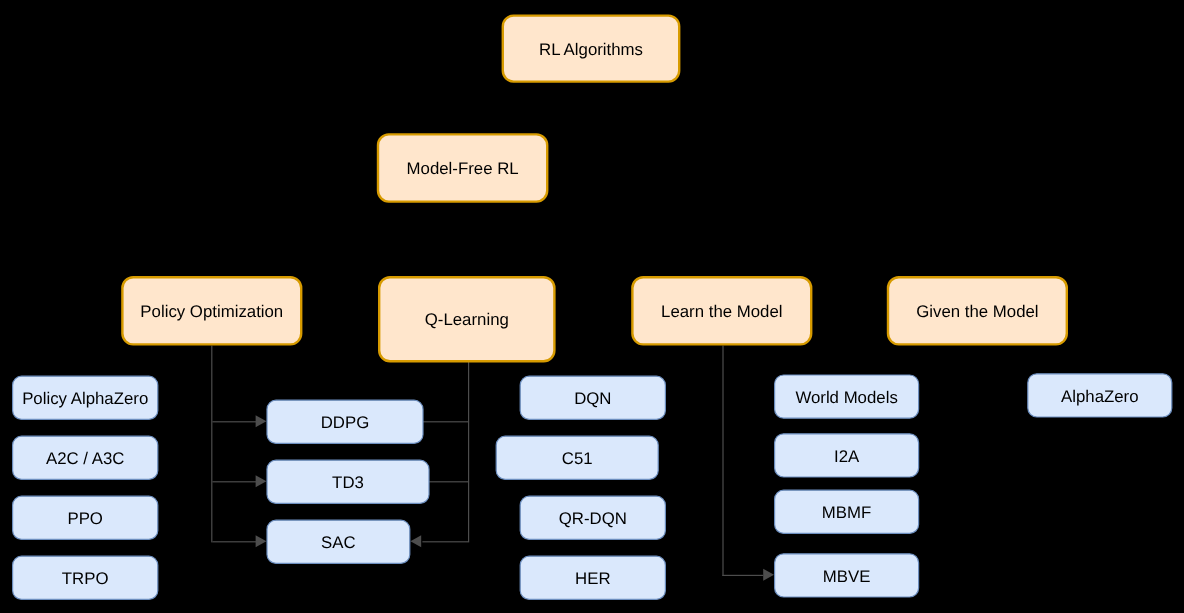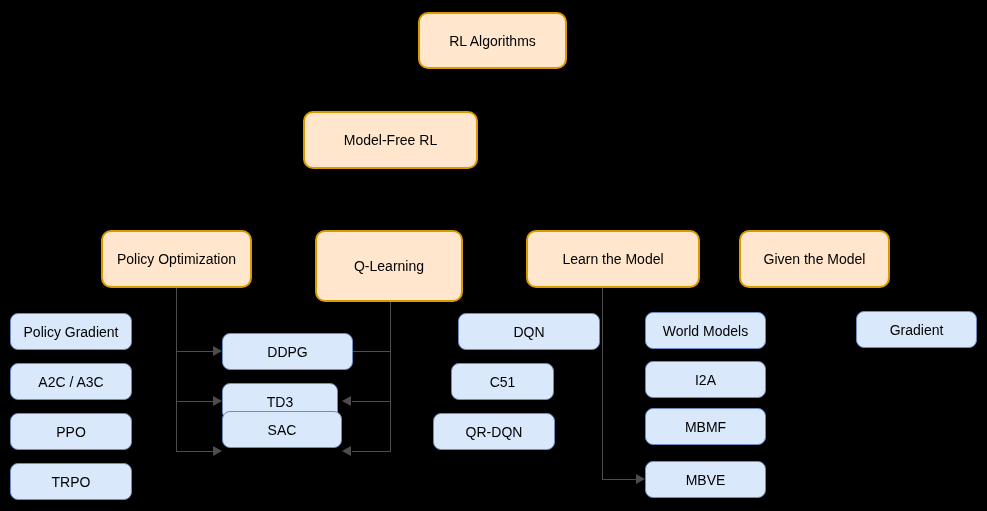--- a/index.html
+++ b/index.html
@@ -48,84 +48,87 @@
   <div class="arrow-left" style="left:342px;top:446px"></div>
 
   <div class="vline" style="left:602px;top:288px;height:192px"></div>
   <div class="hline" style="left:602px;top:479px;width:34px"></div>
   <div class="arrow-right" style="left:636px;top:474px"></div>
 
   <div class="node orange" style="left:418px;top:12px;width:149px;height:57px">
     <span>RL Algorithms</span>
   </div>
 
-  <div class="node orange" style="left:303px;top:111px;width:175px;height:58px">
+  <div class="node orange" style="left:314px;top:111px;width:143px;height:58px">
     <span>Model-Free RL</span>
   </div>
 
 
   <div class="node orange" style="left:101px;top:230px;width:151px;height:58px">
     <span>Policy Optimization</span>
   </div>
 
   <div class="node orange" style="left:315px;top:230px;width:148px;height:72px">
     <span>Q-Learning</span>
   </div>
 
-  <div class="node orange" style="left:526px;top:230px;width:174px;height:58px">
+  <div class="node orange" style="left:526px;top:230px;width:151px;height:58px">
     <span>Learn the Model</span>
   </div>
 
   <div class="node orange" style="left:739px;top:230px;width:151px;height:58px">
     <span>Given the Model</span>
   </div>
 
   <div class="node blue" style="left:10px;top:313px;width:122px;height:37px">
-    <span>Policy Gradient</span>
+    <span>Policy AlphaZero</span>
   </div>
   <div class="node blue" style="left:10px;top:363px;width:122px;height:37px">
     <span>A2C / A3C</span>
   </div>
   <div class="node blue" style="left:10px;top:413px;width:122px;height:37px">
     <span>PPO</span>
   </div>
   <div class="node blue" style="left:10px;top:463px;width:122px;height:37px">
     <span>TRPO</span>
   </div>
 
   <div class="node blue" style="left:222px;top:333px;width:131px;height:37px">
     <span>DDPG</span>
   </div>
-  <div class="node blue" style="left:222px;top:383px;width:116px;height:37px">
+  <div class="node blue" style="left:222px;top:383px;width:136px;height:37px">
     <span>TD3</span>
   </div>
-  <div class="node blue" style="left:222px;top:411px;width:120px;height:37px">
+  <div class="node blue" style="left:222px;top:433px;width:120px;height:37px">
     <span>SAC</span>
   </div>
 
-  <div class="node blue" style="left:458px;top:313px;width:142px;height:37px">
+  <div class="node blue" style="left:433px;top:313px;width:122px;height:37px">
     <span>DQN</span>
   </div>
-  <div class="node blue" style="left:451px;top:363px;width:103px;height:37px">
+  <div class="node blue" style="left:413px;top:363px;width:136px;height:37px">
     <span>C51</span>
   </div>
   <div class="node blue" style="left:433px;top:413px;width:122px;height:37px">
     <span>QR-DQN</span>
+  </div>
+  <div class="node blue" style="left:433px;top:463px;width:122px;height:37px">
+    <span>HER</span>
   </div>
 
   <div class="node blue" style="left:645px;top:312px;width:121px;height:37px">
     <span>World Models</span>
   </div>
   <div class="node blue" style="left:645px;top:361px;width:121px;height:37px">
     <span>I2A</span>
   </div>
   <div class="node blue" style="left:645px;top:408px;width:121px;height:37px">
     <span>MBMF</span>
   </div>
   <div class="node blue" style="left:645px;top:461px;width:121px;height:37px">
     <span>MBVE</span>
   </div>
 
   <div class="node blue" style="left:856px;top:311px;width:121px;height:37px">
-    <span>Gradient</span>
+    <span>AlphaZero</span>
   </div>
 
 </div>
 
 </body></html>

